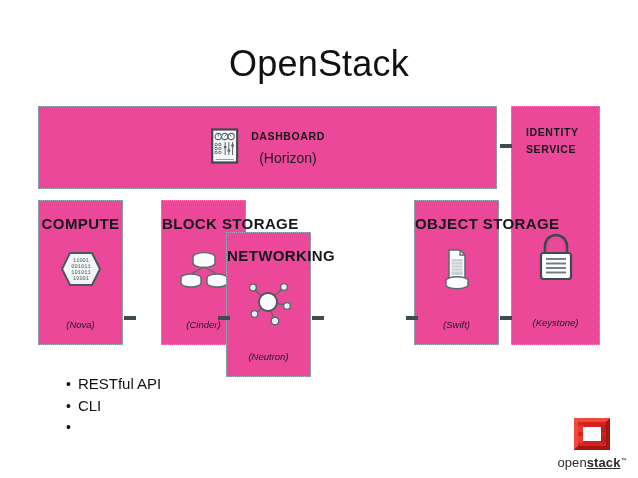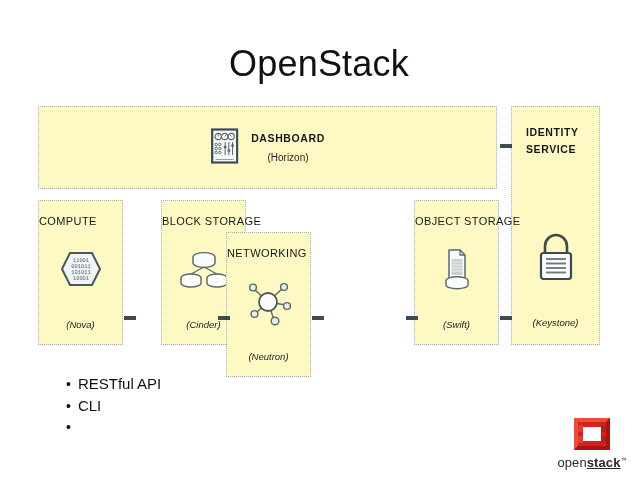--- a/index.html
+++ b/index.html
@@ -34,21 +34,21 @@
   #diagram {
     position: absolute;
     left: 38px;
     top: 106px;
     width: 562px;
     height: 239px;
   }
 
   .panel {
     position: absolute;
-    background: #fef9c3;
+    background: #ec4899;
     border: 1px dotted #9fb3bf;
     box-sizing: border-box;
   }
 
   
   #panel-dashboard {
     left: 0;
     top: 0;
     width: 459px;
     height: 83px;
@@ -68,21 +68,21 @@
     align-items: center;
     gap: 8px;
   }
   .dash-title {
     font-size: 10.5px;
     font-weight: bold;
     letter-spacing: 0.6px;
     color: #15181a;
   }
   .dash-sub {
-    font-size: 10px;
+    font-size: 14px;
     color: #1b1f21;
   }
 
   
   #panel-identity {
     left: 473px;
     top: 0;
     width: 89px;
     height: 239px;
   }
@@ -122,22 +122,23 @@
   #panel-block    { left: 94px; margin-left: 29px; }
   #panel-network  { left: 188px; margin-top: 32px; }
   #panel-image    { left: 282px; }
   #panel-object   { left: 376px; }
 
   .svc-title {
     position: absolute;
     left: 0;
     top: 14px;
     width: 100%;
-    font-size: 11px;
-    font-weight: normal;
+    text-align: center;
+    font-size: 15px;
+    font-weight: bold;
     letter-spacing: 0.4px;
     color: #15181a;
     white-space: nowrap;
   }
   .svc-icon-wrap {
     position: absolute;
     left: 0;
     top: 46px;
     width: 100%;
     display: flex;

